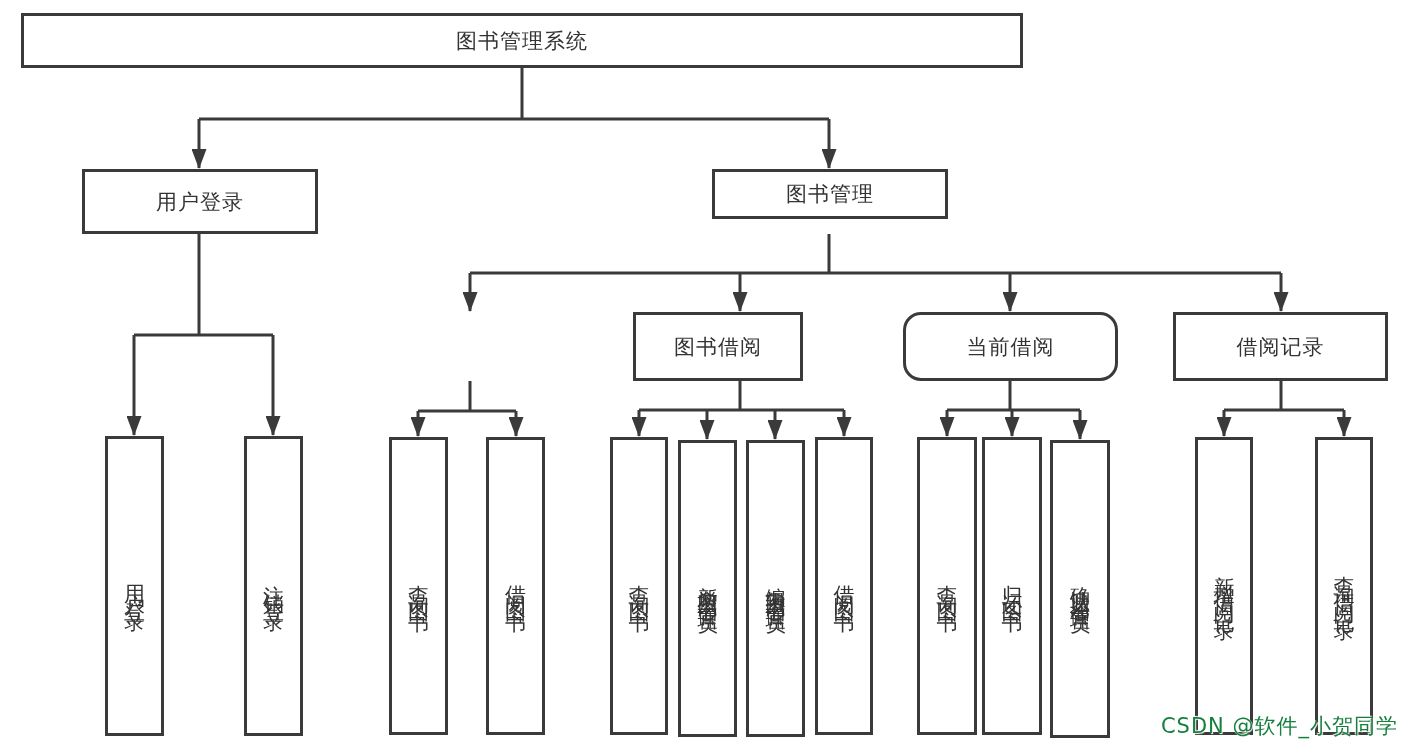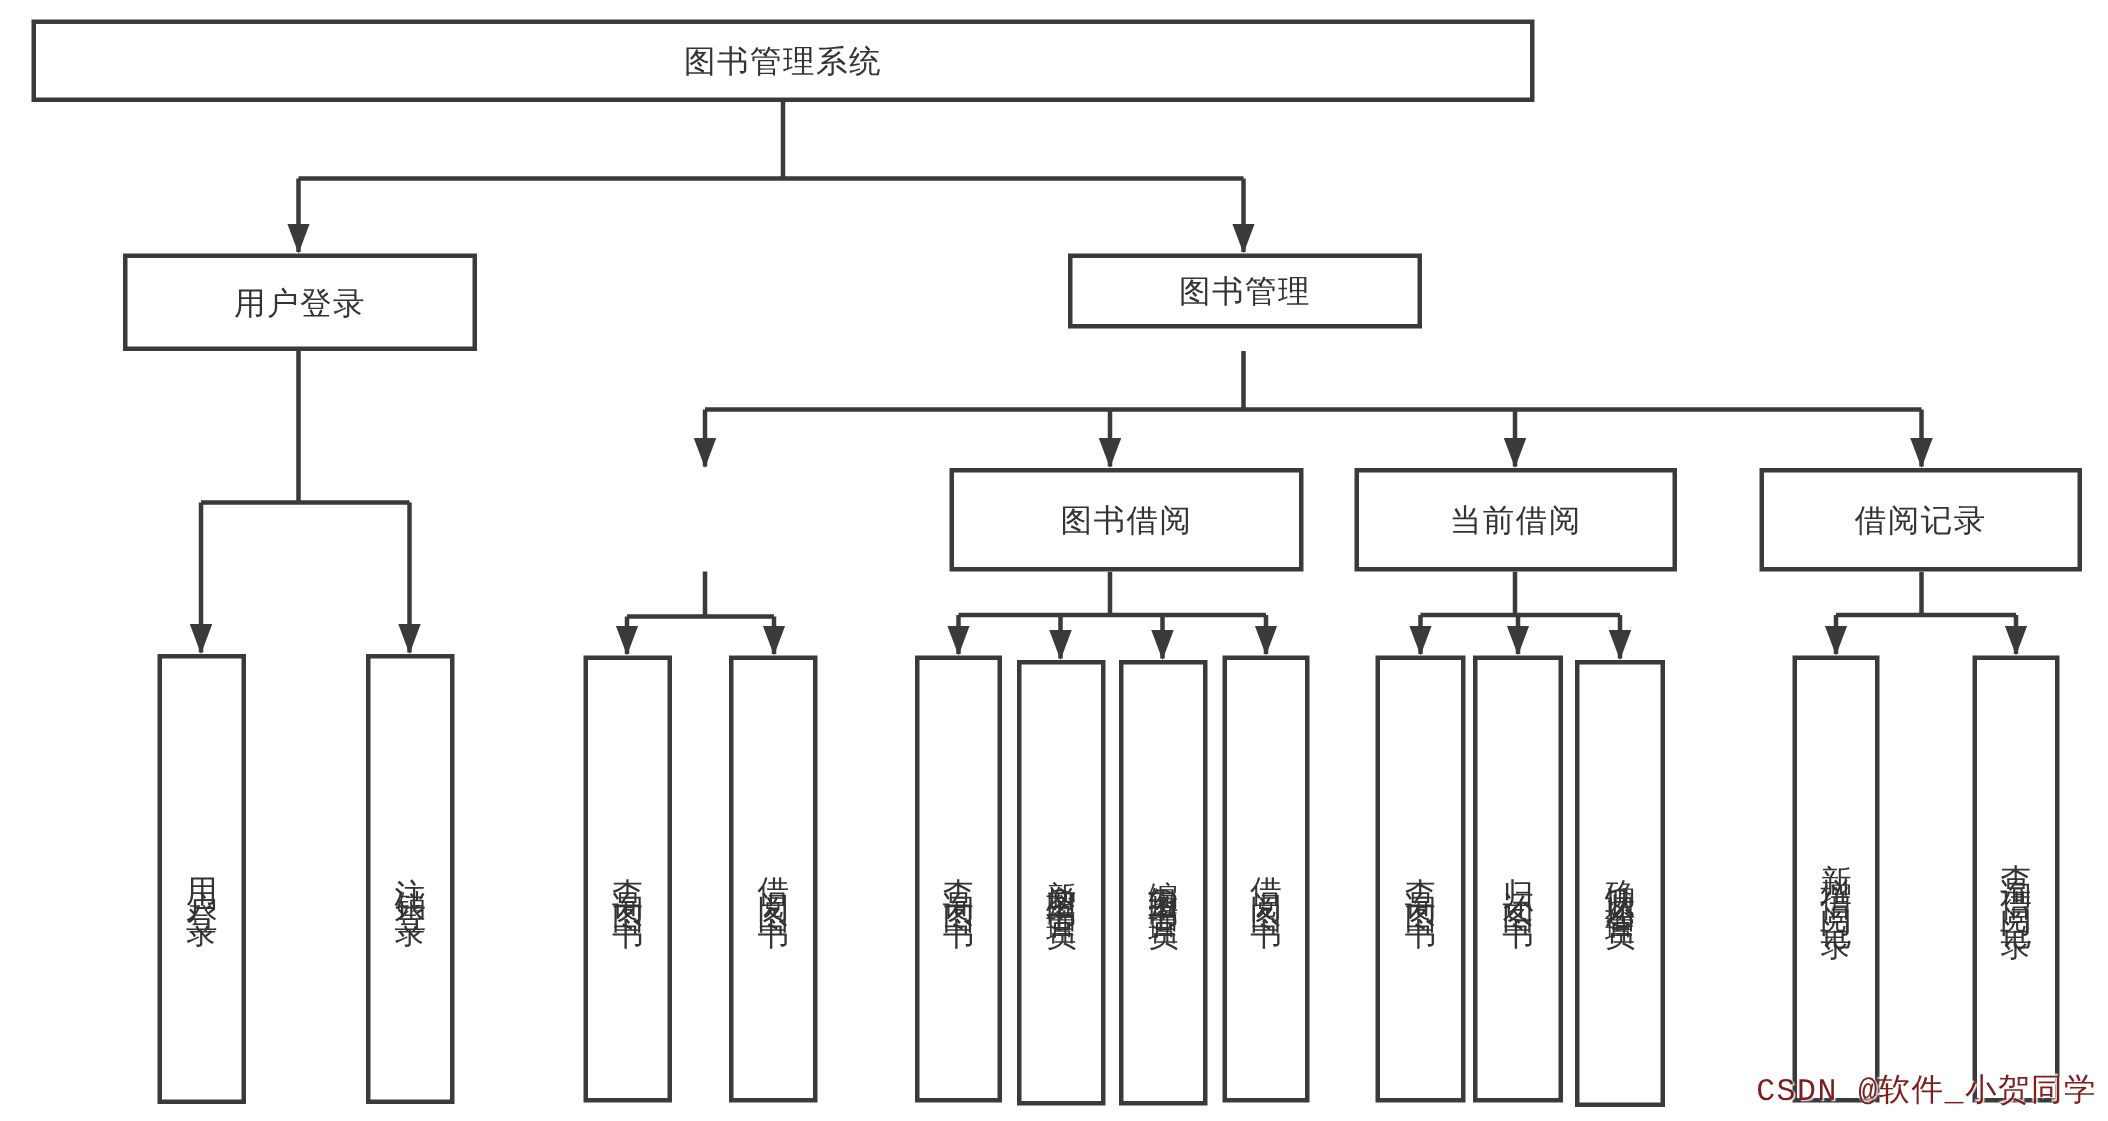--- a/index.html
+++ b/index.html
@@ -11,45 +11,45 @@
   .node {
     position:absolute; box-sizing:border-box; background:#ffffff;
     border:3px solid #3a3a3a; display:flex; align-items:center; justify-content:center;
     font-size:21px; letter-spacing:1px; white-space:nowrap;
   }
   
   .root   { left:21px;   top:13px;  width:1002px; height:55px; }
   .l2a    { left:82px;   top:169px; width:236px;  height:65px; }
   .l2b    { left:712px;  top:169px; width:236px;  height:50px; }
   .l3a    { left:363px;  top:312px; width:215px;  height:69px; }
-  .l3b    { left:633px;  top:312px; width:236px;  height:69px; }
-  .l3c    { left:903px;  top:312px; width:215px;  height:69px; }
+  .l3b    { left:633px;  top:312px; width:170px;  height:69px; }
+  .l3c    { left:903px;  top:312px; width:215px;  height:69px;border-radius:18px; }
   .l3d    { left:1173px; top:312px; width:215px;  height:69px; }
   
   .vnode  { letter-spacing:0; }
   .vnode span { writing-mode:vertical-rl; text-orientation:mixed; letter-spacing:9px; line-height:1.05; }
   .vnode.dense span { letter-spacing:4px; font-size:20px; }
   .a1 { left:105px;  top:436px; width:59px; height:300px; }
   .a2 { left:244px;  top:436px; width:59px; height:300px; }
   .b1 { left:389px;  top:437px; width:59px; height:298px; }
   .b2 { left:486px;  top:437px; width:59px; height:298px; }
   .c1 { left:610px;  top:437px; width:58px; height:298px; }
   .c2 { left:678px;  top:440px; width:59px; height:297px; }
   .c3 { left:746px;  top:440px; width:59px; height:297px; }
   .c4 { left:815px;  top:437px; width:58px; height:298px; }
   .d1 { left:917px;  top:437px; width:60px; height:298px; }
   .d2 { left:982px;  top:437px; width:60px; height:298px; }
   .d3 { left:1050px; top:440px; width:60px; height:298px; }
   .e1 { left:1195px; top:437px; width:58px; height:298px; }
   .e2 { left:1315px; top:437px; width:58px; height:298px; }
   .watermark {
     position:absolute; right:7px; top:712px; z-index:5;
-    font-size:21px; color:#7f1d1d;
+    font-size:21px; color:#15803d;
     text-shadow:1px 1px 1px #ffffff, -1px -1px 1px #ffffff;
-    letter-spacing:1px; white-space:nowrap;font-family:Liberation Mono, monospace;
+    letter-spacing:1px; white-space:nowrap;
   }
 </style>
 </head>
 <body>
 
 <div class="stage">
 
   <svg class="wires" width="1405" height="747" viewBox="0 0 1405 747">
     <defs>
       <marker id="arw" markerUnits="userSpaceOnUse" markerWidth="20" markerHeight="15" viewBox="0 0 20 15" refX="19" refY="7.5" orient="auto">

